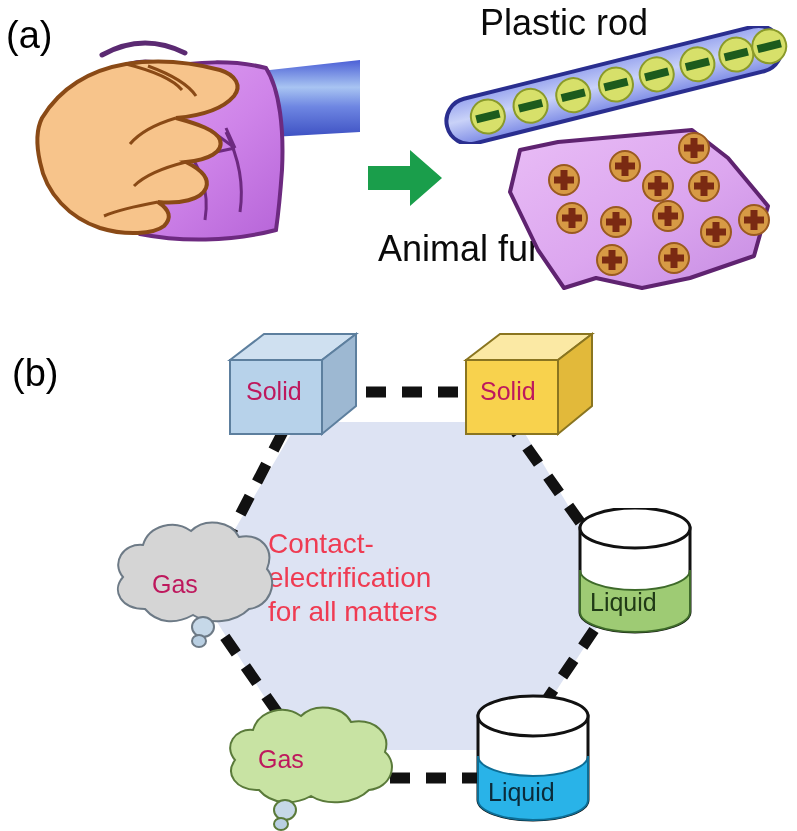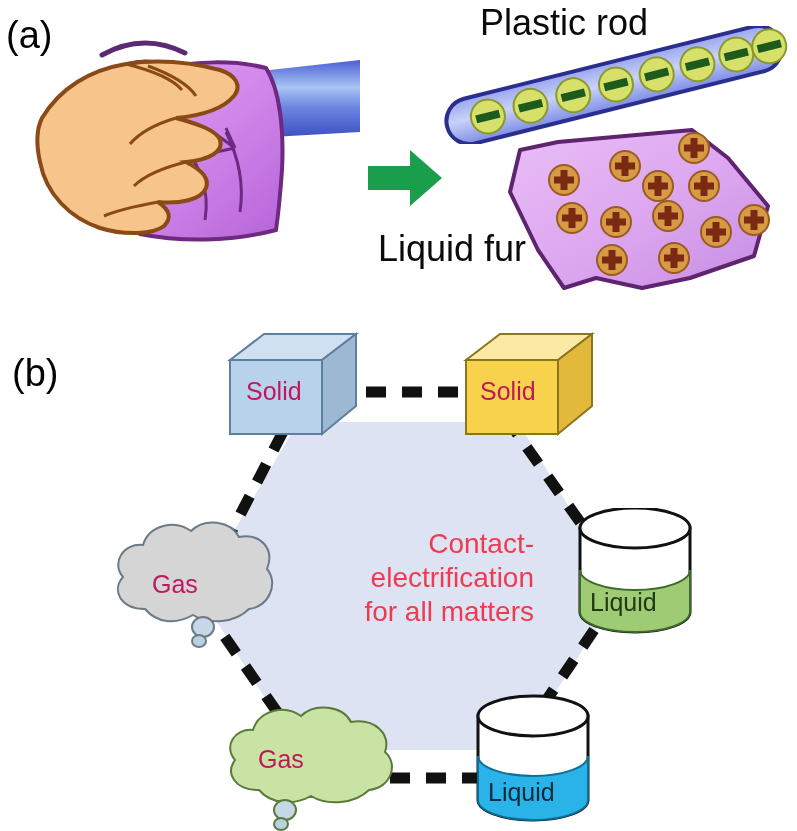--- a/index.html
+++ b/index.html
@@ -18,35 +18,35 @@
   #cap-rod{left:480px;top:2px;}
   #cap-fur{left:378px;top:228px;}
 
   
   .svgwrap{position:absolute;}
 
   
   .node-text{position:absolute;font-size:25px;color:#be185d;white-space:nowrap;
              pointer-events:none;}
   .center-text{position:absolute;left:268px;top:527px;width:266px;
-               text-align:right;font-size:28px;line-height:34px;
+               text-align:left;font-size:28px;line-height:34px;
                color:#ef3b52;white-space:pre-line;}
 </style>
 </head>
 <body>
 
 <div class="fig">
 
   <div>
 
     <div class="panel-label" id="lbl-a">(a)</div>
 
     <div class="cap" id="cap-rod">Plastic rod</div>
 
-    <div class="cap" id="cap-fur">Liquid fur</div>
+    <div class="cap" id="cap-fur">Animal fur</div>
 
     <div class="svgwrap" style="left:30px;top:20px;">
       <svg width="330" height="255" viewBox="0 0 330 255">
 
         <g fill="none" stroke="#5b2a72" stroke-width="5" stroke-linecap="round">
           <path d="M72,35 Q113,12 155,33"></path>
           <path d="M82,52 Q113,33 146,50"></path>
         </g>
 
         <defs>

